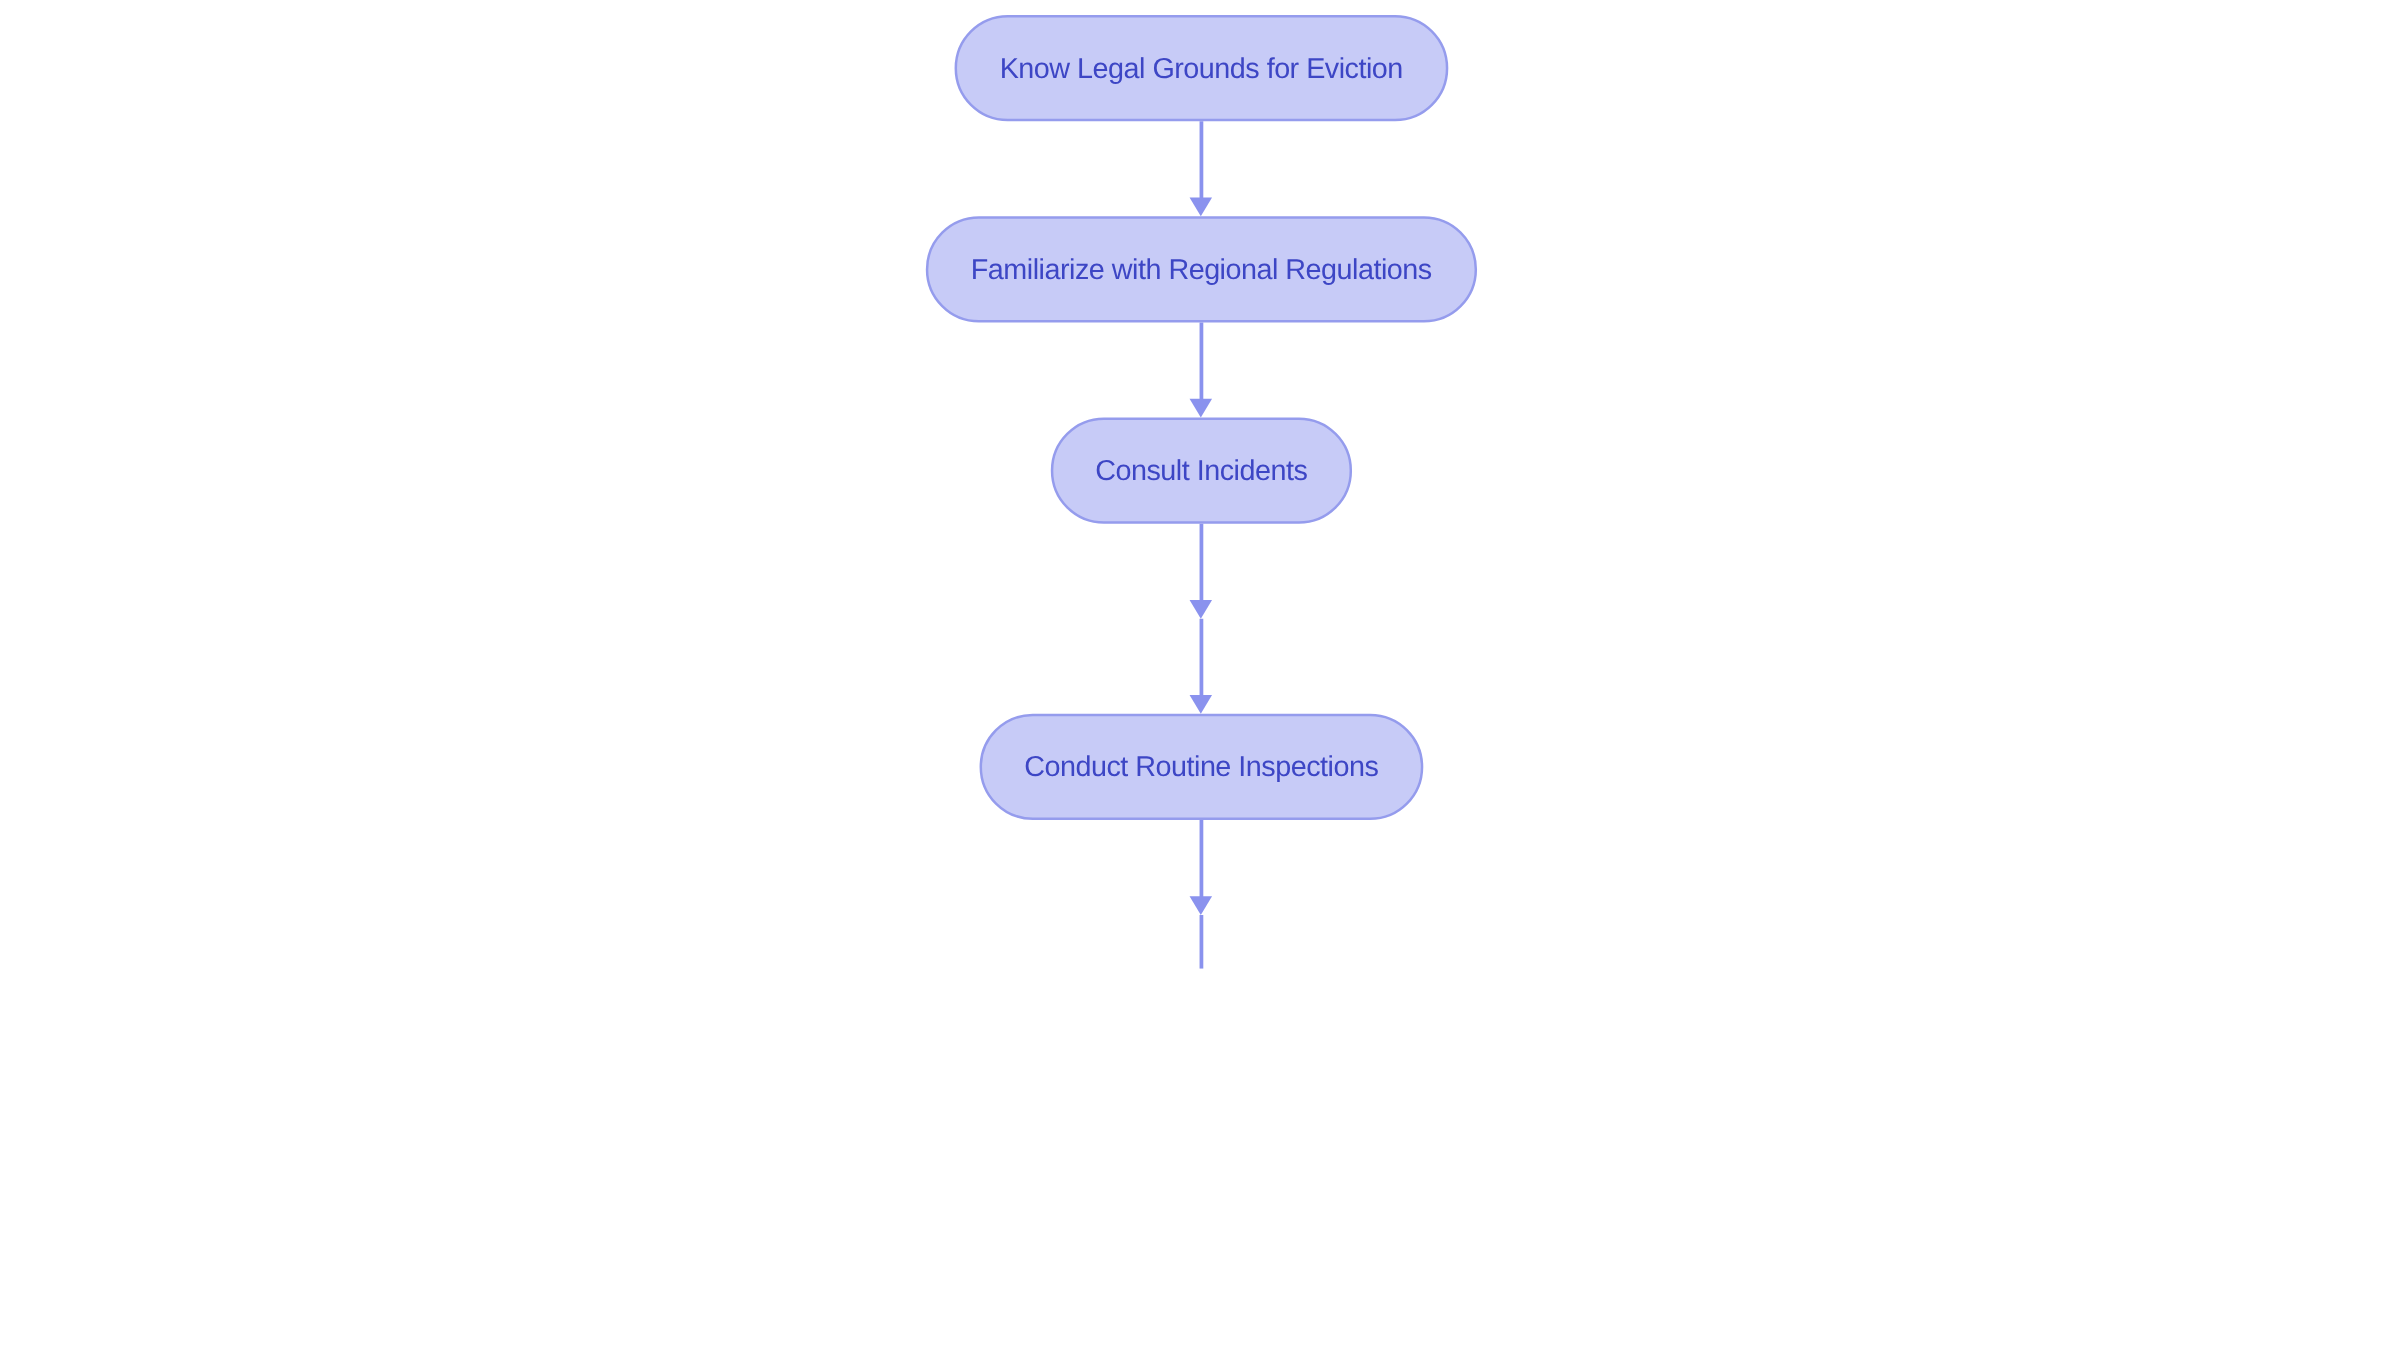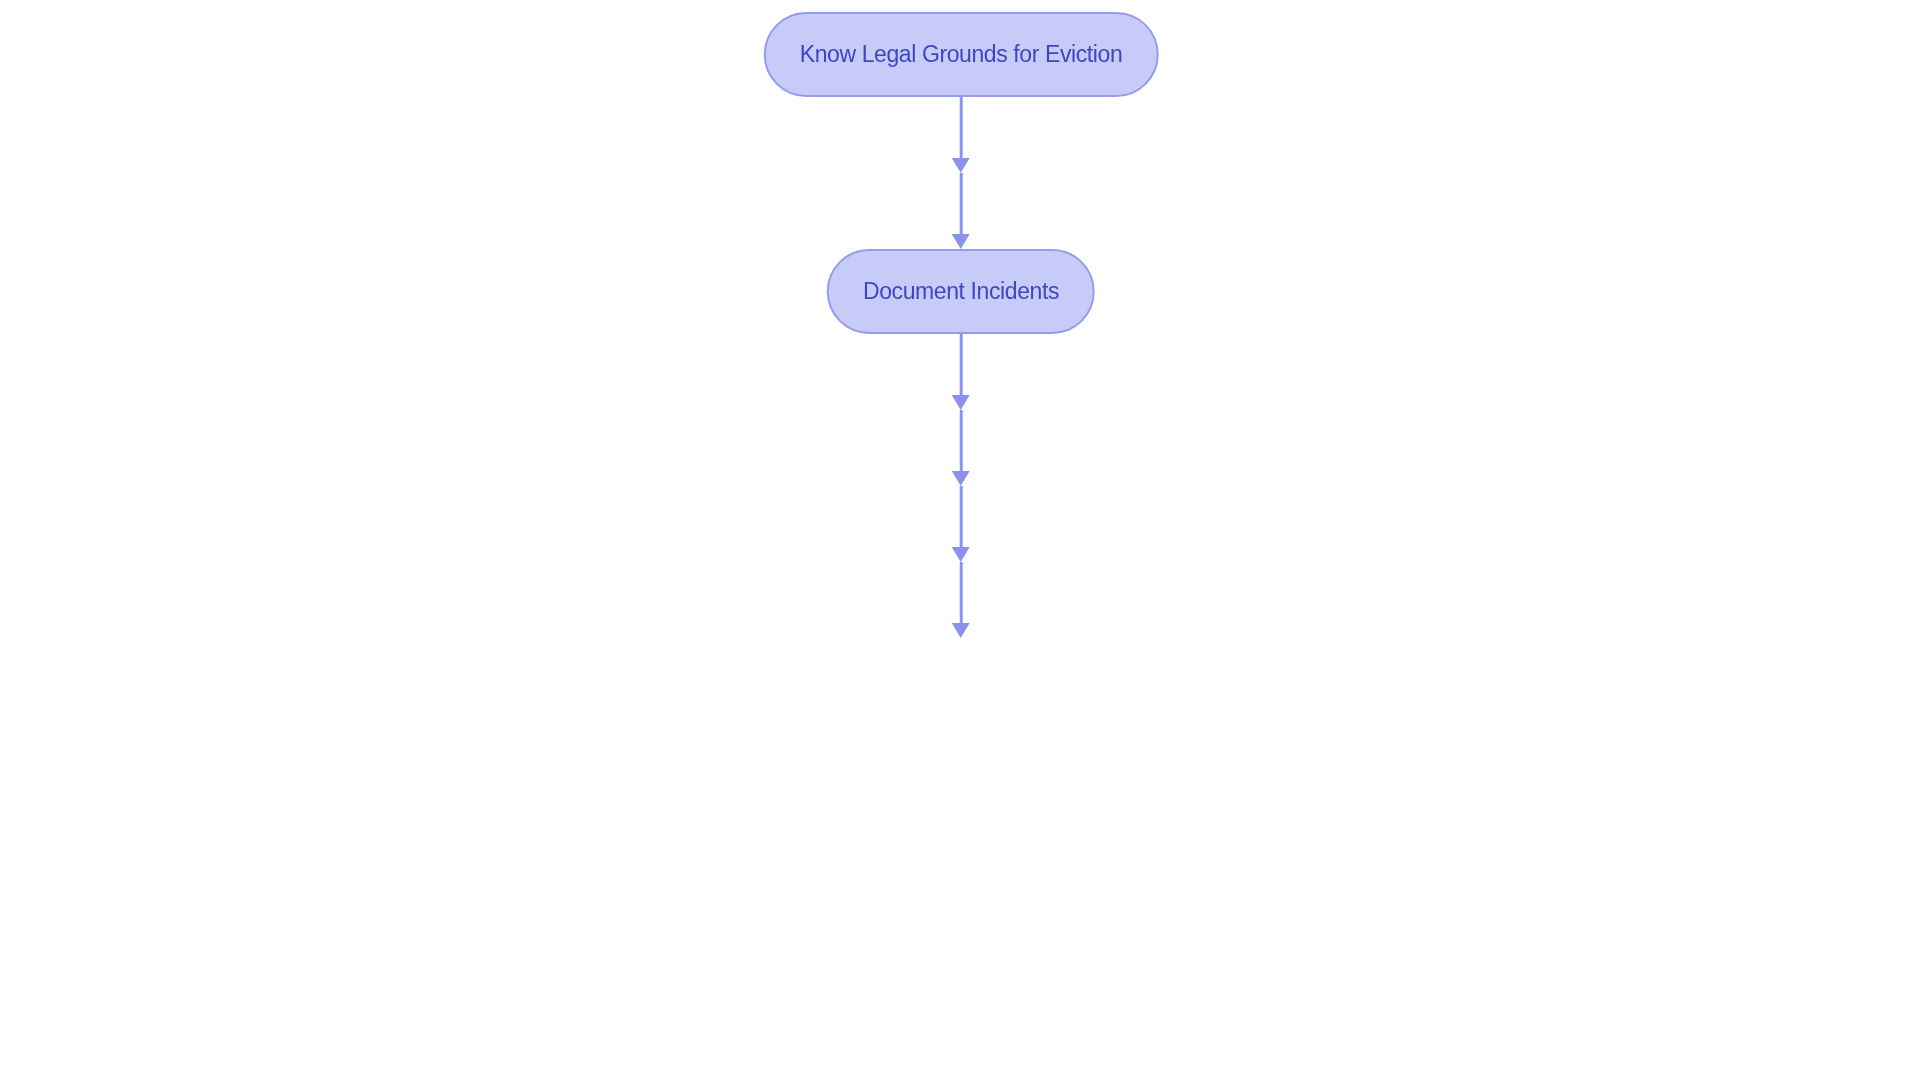--- a/index.html
+++ b/index.html
@@ -73,41 +73,47 @@
 
     <div class="node">
       <span class="node-label">Know Legal Grounds for Eviction</span>
     </div>
 
     <div class="arrow">
       <div class="arrow-line"></div>
       <div class="arrow-head"></div>
     </div>
 
+    <div class="node">
+      <span class="node-label">Familiarize with Regional Regulations</span>
+    </div>
 
     <div class="arrow">
       <div class="arrow-line"></div>
       <div class="arrow-head"></div>
     </div>
 
     <div class="node">
-      <span class="node-label">Document Incidents</span>
+      <span class="node-label">Consult Incidents</span>
     </div>
 
     <div class="arrow">
       <div class="arrow-line"></div>
       <div class="arrow-head"></div>
     </div>
 
 
     <div class="arrow">
       <div class="arrow-line"></div>
       <div class="arrow-head"></div>
     </div>
 
+    <div class="node">
+      <span class="node-label">Conduct Routine Inspections</span>
+    </div>
 
     <div class="arrow">
       <div class="arrow-line"></div>
       <div class="arrow-head"></div>
     </div>
 
 
     <div class="arrow">
       <div class="arrow-line"></div>
       <div class="arrow-head"></div>

